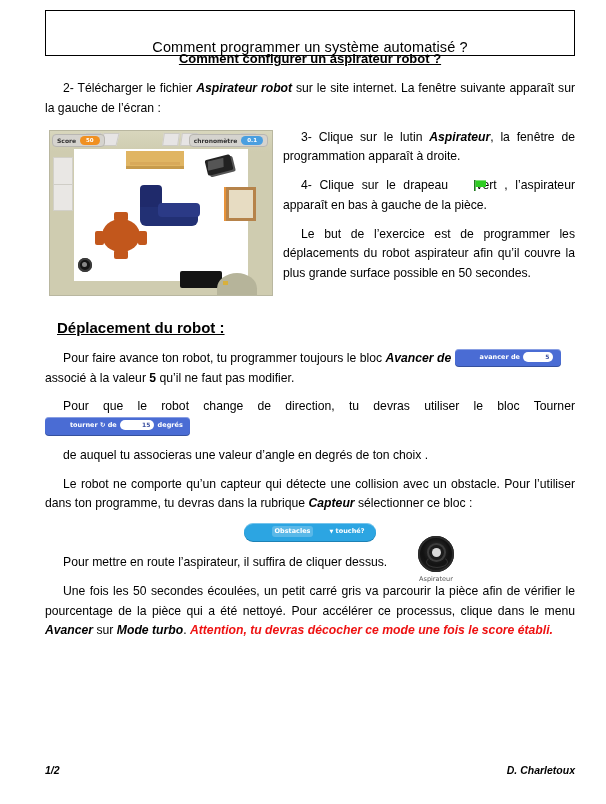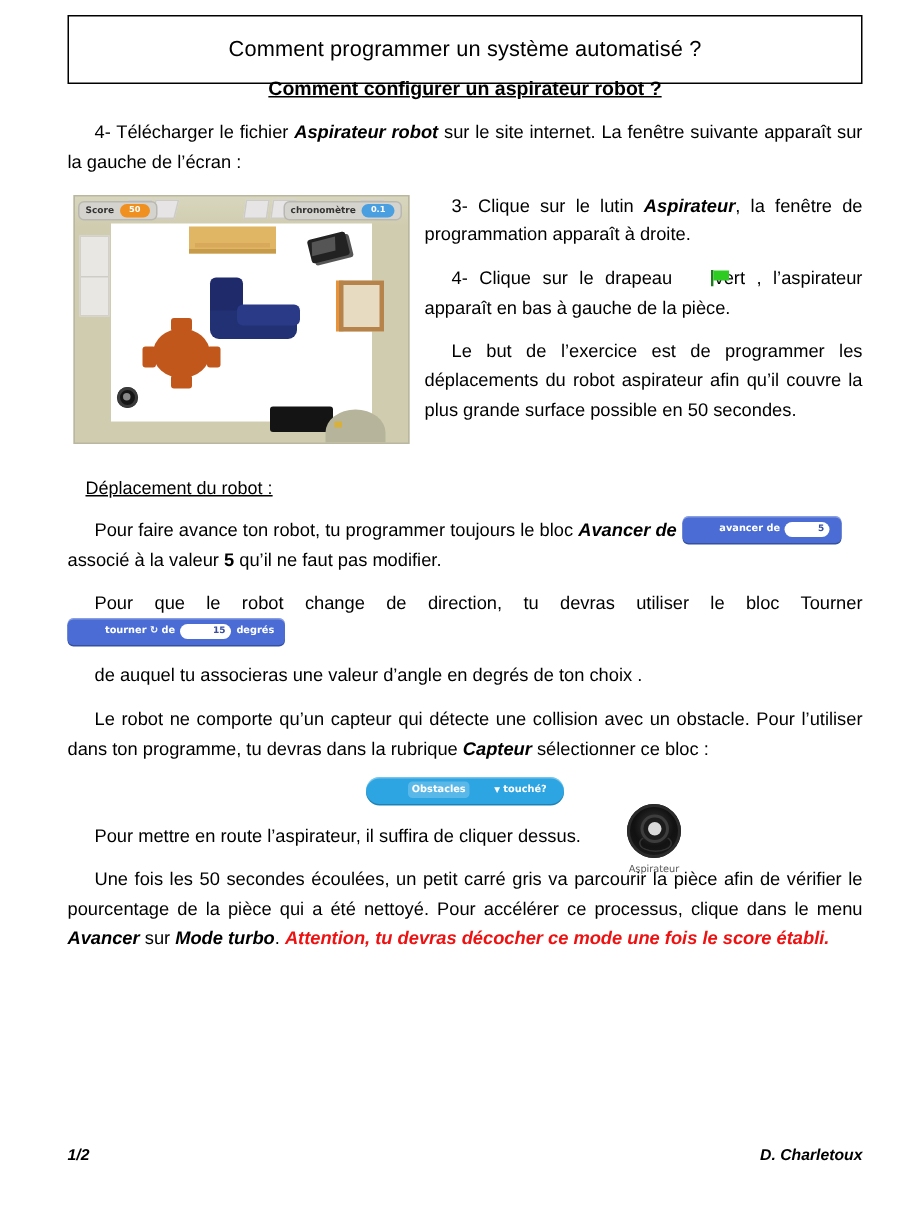--- a/index.html
+++ b/index.html
@@ -19,21 +19,21 @@
   
   .title-box {
     position: absolute;
     left: 45px;
     top: 10px;
     width: 530px;
     height: 46px;
     border: 1.6px solid #000;
     box-sizing: border-box;
     display: flex;
-    align-items: center;
+    align-items: flex-end;
     justify-content: center;
   }
   .title-box .title-text {
     font-size: 14.5px;
     letter-spacing: .1px;
   }
 
   
   .page {
     position: absolute;
@@ -56,23 +56,23 @@
     margin: 0 0 9px 0;
     text-align: justify;
     text-indent: 18px;
   }
 
   .b  { font-weight: bold; }
   .bi { font-weight: bold; font-style: italic; }
   .red { color: #ee1111; font-weight: bold; font-style: italic; }
 
   .section-head {
-    font-weight: normal;
+    font-weight: bold;
     text-decoration: underline;
-    font-size: 12px;
+    font-size: 15px;
     margin: 14px 0 9px 12px;
   }
 
   
   .stage-wrap {
     position: relative;
     float: left;
     width: 224px;
     height: 166px;
     margin: 2px 10px 6px 4px;
@@ -275,21 +275,21 @@
 <div class="title-box">
   <span class="title-text">Comment programmer un système automatisé ?</span>
 </div>
 
 <div class="page">
 
   <div class="subtitle">Comment configurer un aspirateur robot ?</div>
 
 
   <p class="para">
-    <span>4- Télécharger le fichier </span><span class="bi">Aspirateur robot</span><span> sur le site internet. La fenêtre suivante apparaît sur la gauche de l’écran :</span>
+    <span>2- Télécharger le fichier </span><span class="bi">Aspirateur robot</span><span> sur le site internet. La fenêtre suivante apparaît sur la gauche de l’écran :</span>
   </p>
 
   <div class="clearfix">
 
     <div class="stage-wrap">
       <div class="stage">
         <div class="wall-top"></div>
         <div class="win win-a"></div>
         <div class="win win-b"></div>
         <div class="win win-c"></div>

